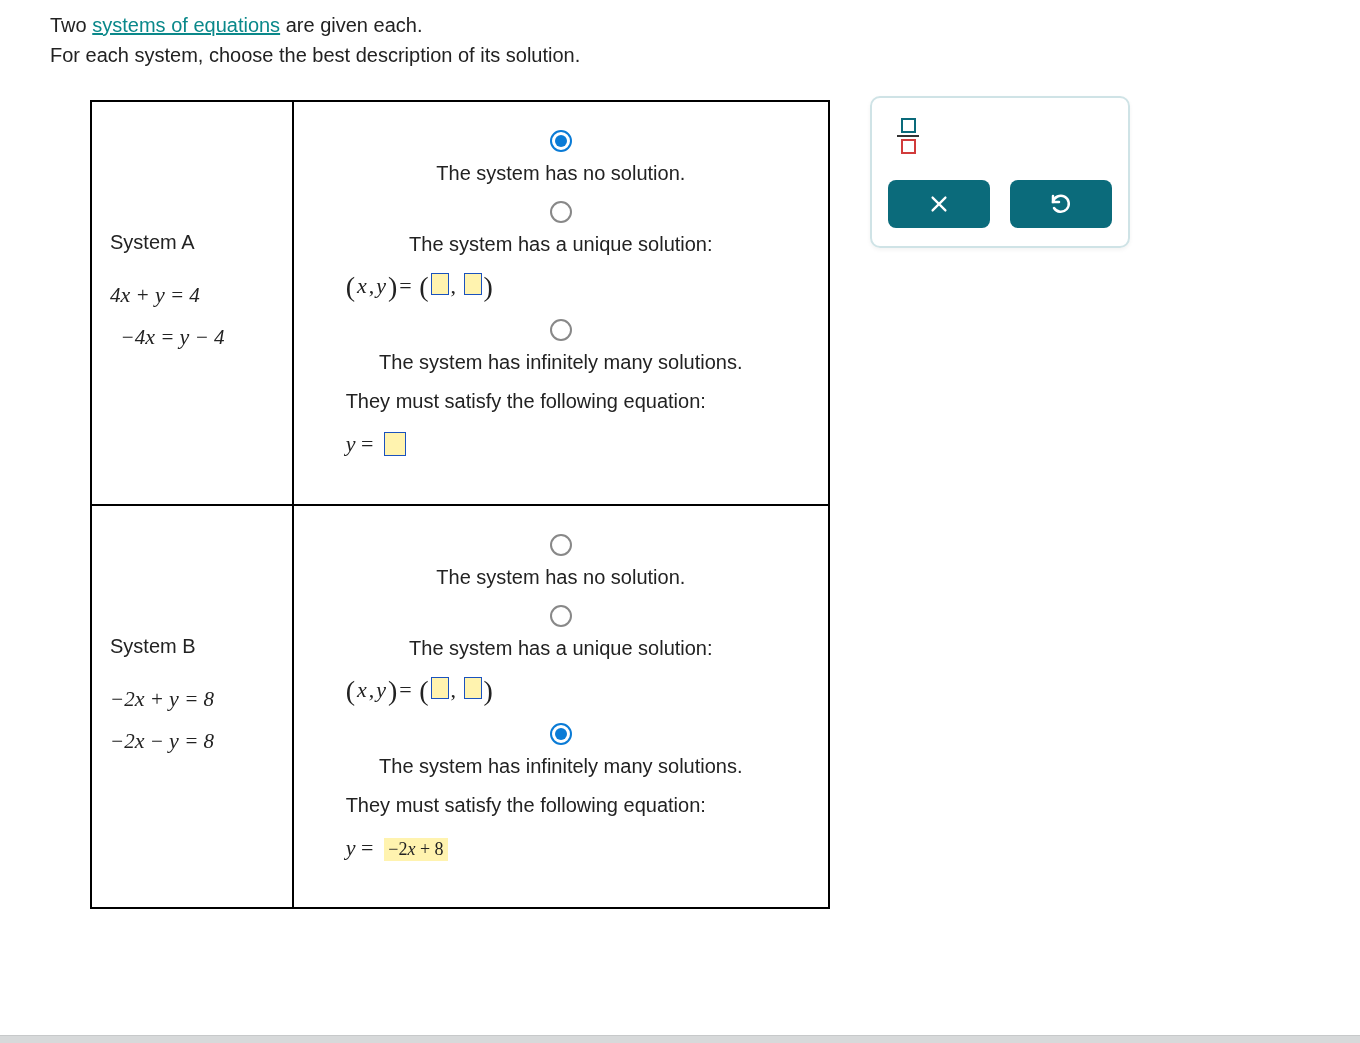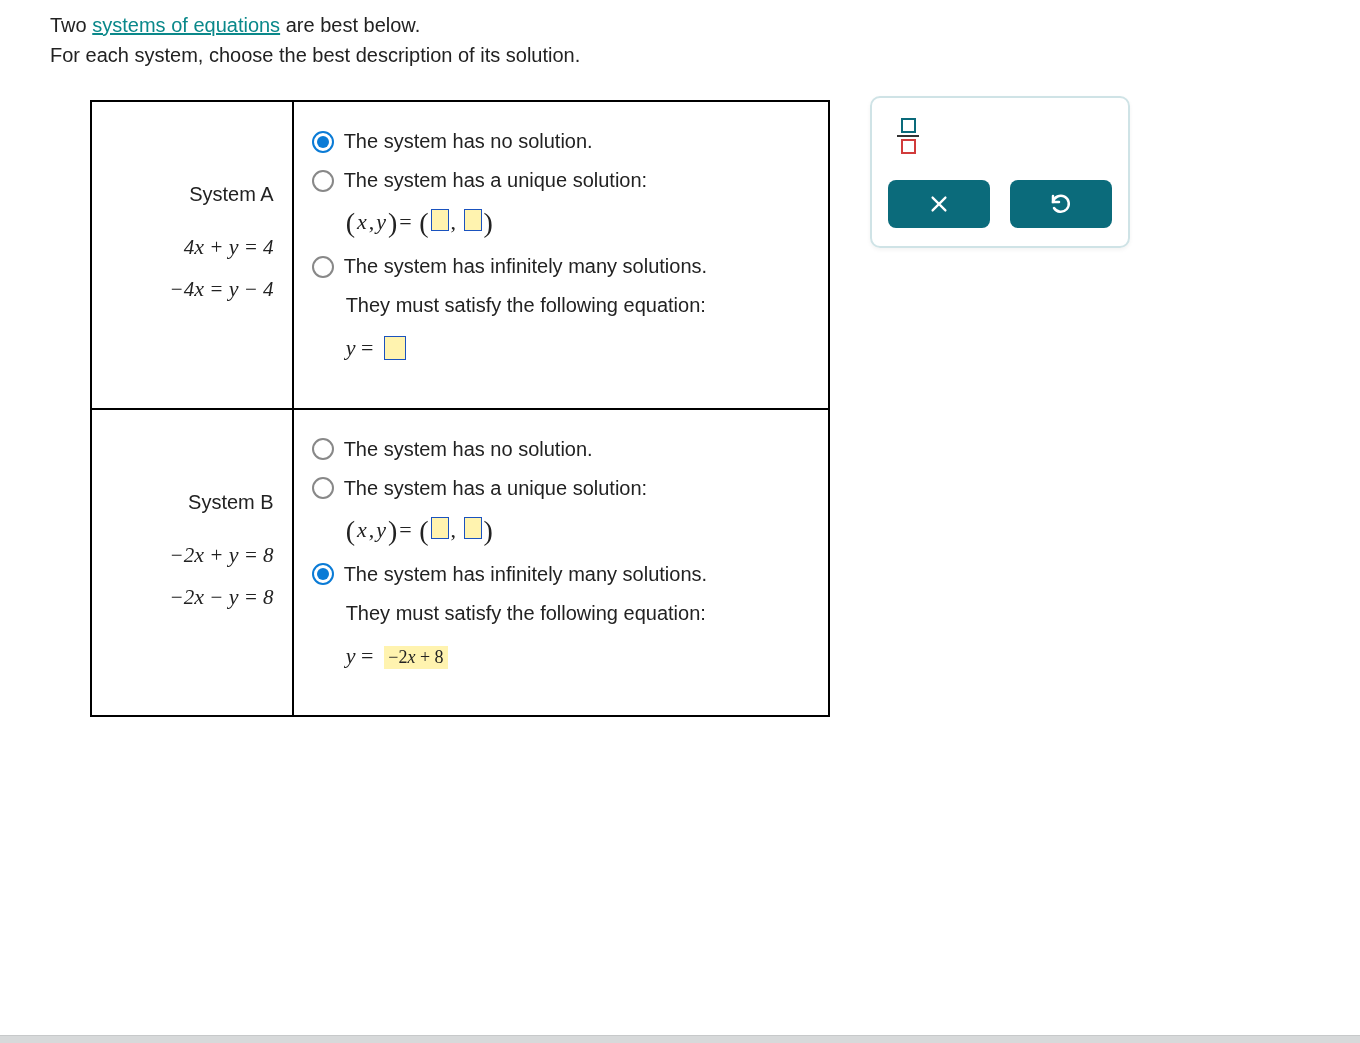--- a/index.html
+++ b/index.html
@@ -35,21 +35,21 @@
     width: 740px;
     margin-left: 40px;
   }
   .systems-table td {
     border: 2px solid #000;
     padding: 20px 18px 28px 18px;
     vertical-align: middle;
   }
   .systems-table td.sys-cell {
     width: 200px;
-    text-align: right;
+    text-align: left;
     font-family: "Times New Roman", Times, serif;
     font-size: 21px;
   }
   .sys-title {
     font-family: Arial, Helvetica, sans-serif;
     font-size: 20px;
     margin-bottom: 28px;
     display: block;
   }
   .eqline {
@@ -59,20 +59,21 @@
     white-space: nowrap;
   }
   .choices {
     width: 532px;
   }
   .choice-row {
     display: flex;
     align-items: center;
     gap: 10px;
     margin: 8px 0 16px 0;
+    flex-direction: column;
   }
   .indent {
     margin-left: 34px;
     margin-bottom: 18px;
   }
   .radio {
     width: 22px;
     height: 22px;
     border: 2px solid #888;
     border-radius: 50%;
@@ -190,21 +191,21 @@
     background: #d7d9da;
     border-top: 1px solid #c7c9ca;
   }
 </style>
 </head>
 <body>
 
 <div class="page">
 
   <div class="intro">
-    <span>Two </span><a href="#">systems of equations</a><span> are best below.</span><br>
+    <span>Two </span><a href="#">systems of equations</a><span> are given each.</span><br>
     <span>For each system, choose the best description of its solution.</span><br>
   </div>
 
   <div class="content-row">
 
     <table class="systems-table">
 
       <tbody>
           <tr>
         <td class="sys-cell">

